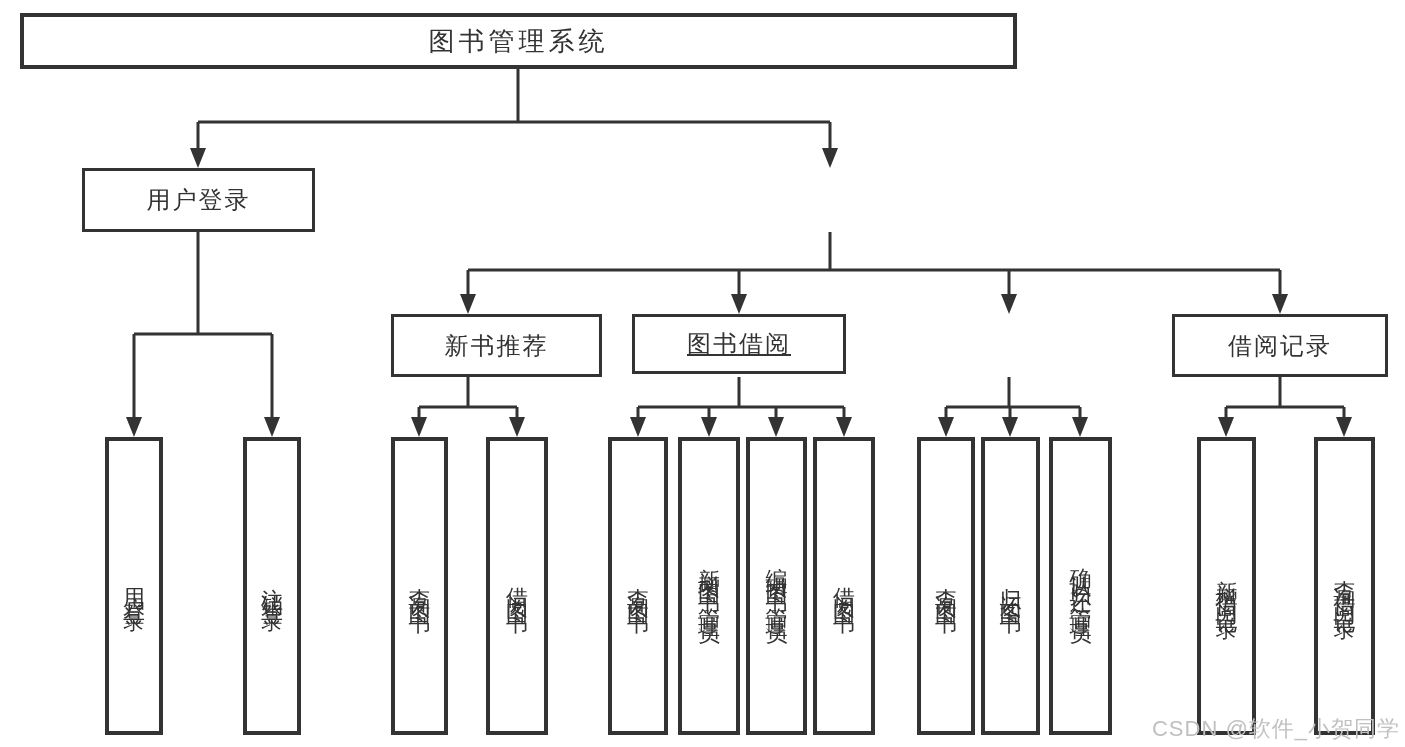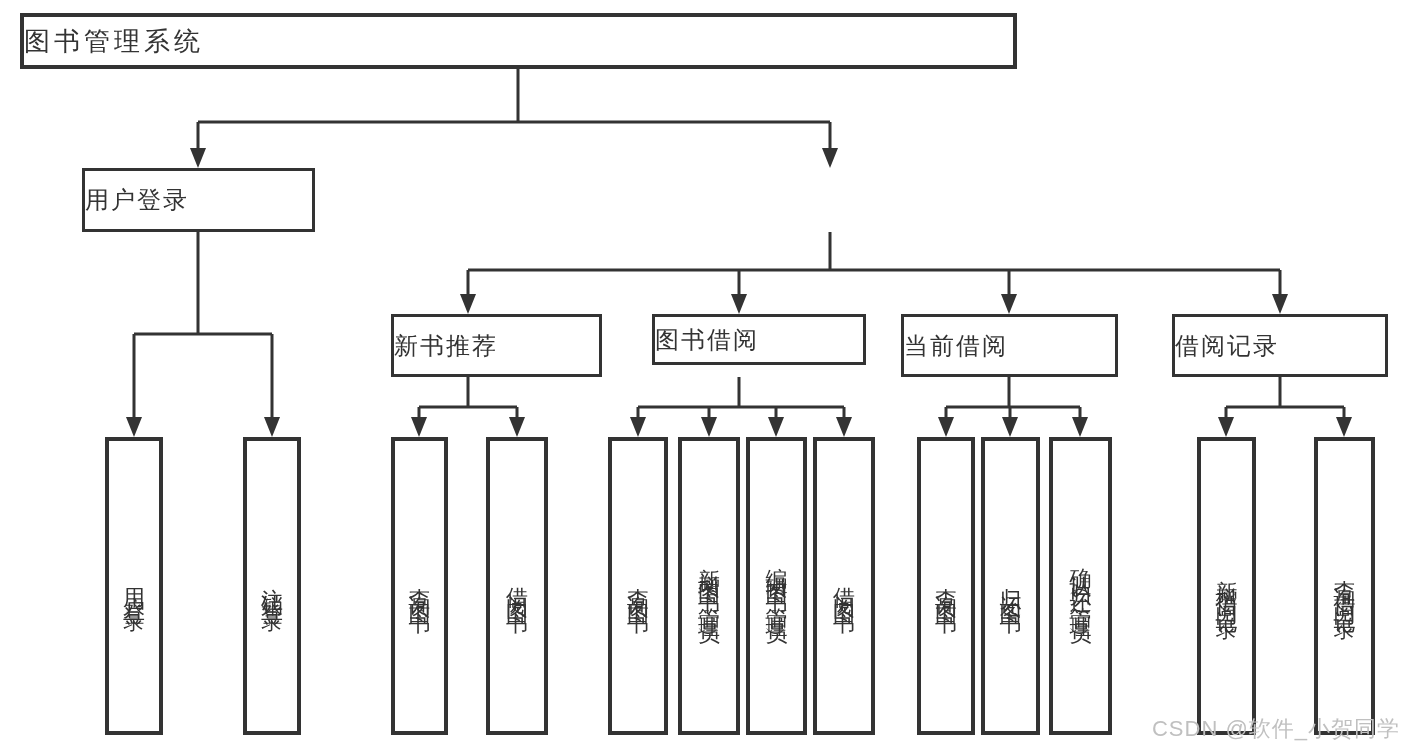--- a/index.html
+++ b/index.html
@@ -5,21 +5,21 @@
   * { margin:0; padding:0; box-sizing:border-box; }
   html,body { background:#ffffff; }
   body { font-family:"Liberation Sans","DejaVu Sans",sans-serif; }
   .canvas {
     position:relative; width:1405px; height:747px;
     background:#ffffff; overflow:hidden; color:#333333;
   }
   .connectors { position:absolute; left:0; top:0; width:1405px; height:747px; }
   .node {
     position:absolute; background:#ffffff; border:3px solid #333333;
-    display:flex; align-items:center; 
+    display:flex; align-items:center; justify-content:center;
     font-size:24px; color:#333333; letter-spacing:2px; white-space:nowrap;
   }
   .node.root { font-size:26px; letter-spacing:4px; border-width:4px; }
   .vnode {
     position:absolute; background:#ffffff; border:4px solid #333333;
     display:flex; align-items:center; justify-content:center;
   }
   .vnode .vtext {
     writing-mode:vertical-rl; text-orientation:mixed;
     font-size:22px; letter-spacing:8px; line-height:1; color:#333333;
@@ -81,25 +81,22 @@
     <span>图书管理系统</span>
   </div>
 
   <div class="node" style="left:82px; top:168px; width:233px; height:64px;">
     <span>用户登录</span>
   </div>
 
   <div class="node" style="left:363px; top:314px; width:211px; height:63px;margin-left:28px;">
     <span>新书推荐</span>
   </div>
-  <div class="node" style="left:652px; top:314px; width:214px; height:51px;">
+  <div class="node" style="left:632px; top:314px; width:214px; height:60px;text-decoration:underline;">
     <span>图书借阅</span>
-  </div>
-  <div class="node" style="left:901px; top:314px; width:217px; height:63px;">
-    <span>当前借阅</span>
   </div>
   <div class="node" style="left:1172px; top:314px; width:216px; height:63px;">
     <span>借阅记录</span>
   </div>
 
   <div class="vnode" style="left:105px; top:437px; width:58px; height:298px;">
     <span class="vtext">用户登录</span>
   </div>
   <div class="vnode" style="left:243px; top:437px; width:58px; height:298px;">
     <span class="vtext">注销登录</span>

